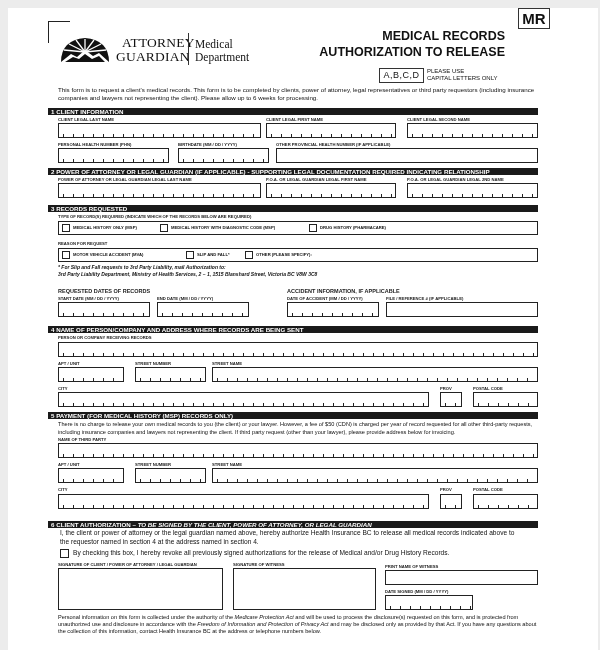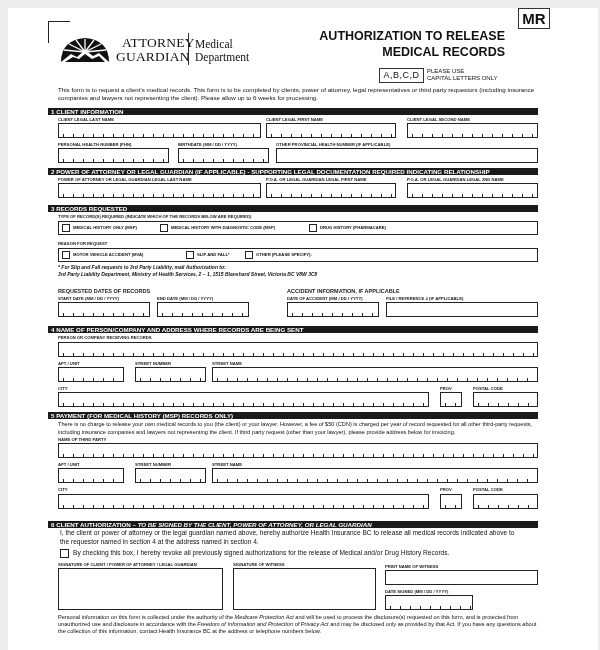--- a/index.html
+++ b/index.html
@@ -51,22 +51,22 @@
 <div class="logo-text1">
   <div style="padding-left:6px">ATTORNEY</div>
   <div>GUARDIAN</div>
 </div>
 <div class="logo-sep"></div>
 <div class="logo-text2">
   <div>Medical</div>
   <div>Department</div>
 </div>
 <div class="title">
+  <div>MEDICAL RECORDS</div>
   <div>AUTHORIZATION TO RELEASE</div>
-  <div>MEDICAL RECORDS</div>
 </div>
 <div class="mr">MR</div>
 <div class="abcd">A,B,C,D</div>
 <div class="caps">
   <div>PLEASE USE</div>
   <div>CAPITAL LETTERS ONLY</div>
 </div>
 <div class="intro">This form is to request a client's medical records. This form is to be completed by clients, power of attorney, legal representatives or third party requestors (including insurance companies and lawyers not representing the client). Please allow up to 6 weeks for processing.</div>
 
 <div class="sec" style="top:108px">1  CLIENT INFORMATION</div>

